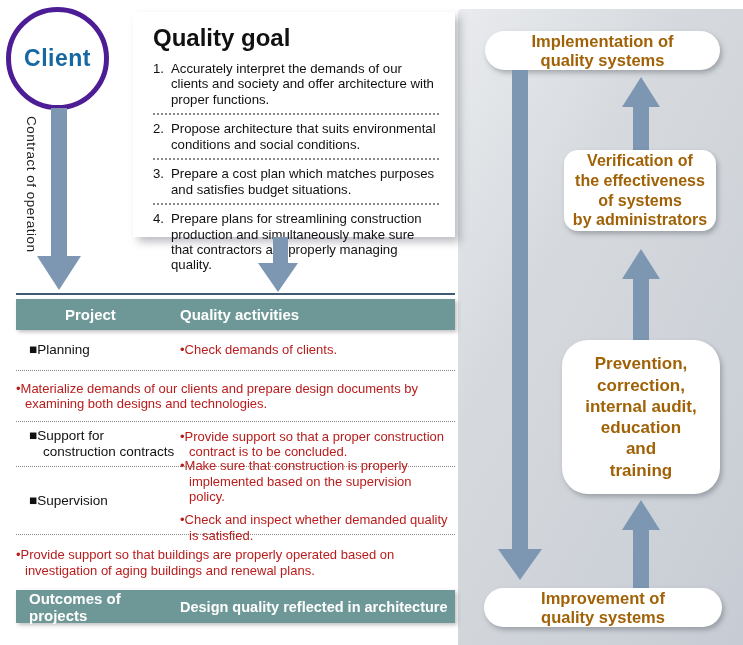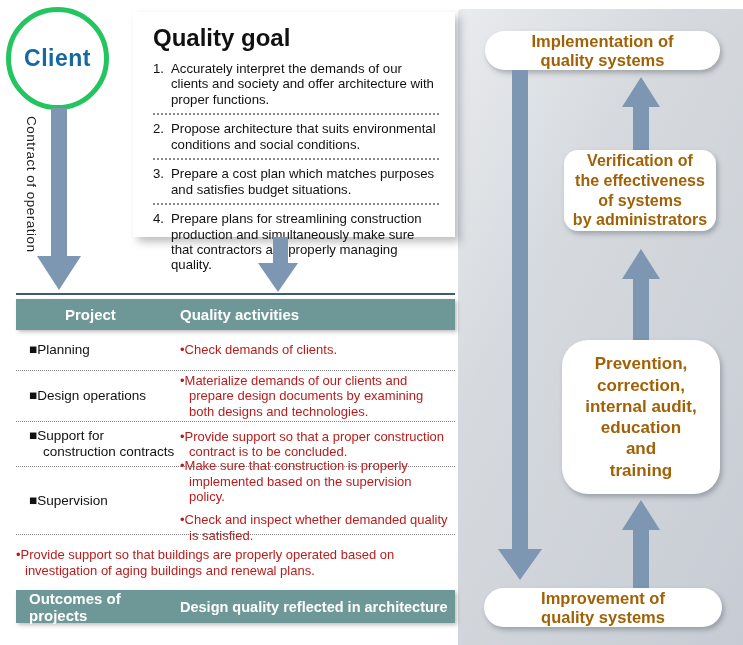--- a/index.html
+++ b/index.html
@@ -6,21 +6,21 @@
   #page{position:relative;width:743px;height:645px;background:#ffffff;overflow:hidden;
         font-family:"Liberation Sans","DejaVu Sans",sans-serif;color:#1c1c1c;}
 
   
   .panel{position:absolute;left:458px;top:9px;width:285px;height:636px;
          background:linear-gradient(118deg,#e9ebee 0%,#d6dade 35%,#c7ccd4 100%);
          border-radius:4px 0 0 0;}
 
   
   .client-circle{position:absolute;left:6px;top:7px;width:103px;height:103px;border-radius:50%;
-                 background:#fff;border:5px solid #22c55e;box-sizing:border-box;
+                 background:#fff;border:5px solid #4c1d95;box-sizing:border-box;
                  display:flex;align-items:center;justify-content:center;}
   .client-circle span{color:#1668a2;font-size:23px;font-weight:bold;letter-spacing:.5px;}
 
   .vert-label{position:absolute;left:24px;top:116px;writing-mode:vertical-rl;
               font-size:13.5px;color:#222;letter-spacing:.5px;}
 
   
   .shaft{position:absolute;background:#7d97b3;}
   .head-down{position:absolute;width:0;height:0;border-left:22px solid transparent;
              border-right:22px solid transparent;border-top:34px solid #7d97b3;}
@@ -119,23 +119,20 @@
     <div class="trow sep" style="height:41px;">
       <div class="c1">
           <span class="proj-label">■Planning</span>
         </div>
       <div class="c2">
           <span class="bullet">Check demands of clients.</span>
         </div>
     </div>
 
     <div class="trow sep" style="height:51px;">
-      <div class="c1">
-          <span class="proj-label">■Design operations</span>
-        </div>
       <div class="c2">
           <span class="bullet">Materialize demands of our clients and prepare design documents by examining both designs and technologies.</span>
         </div>
     </div>
 
     <div class="trow sep" style="height:45px;">
       <div class="c1">
           <span class="proj-label">■Support for construction contracts</span>
         </div>
       <div class="c2">

